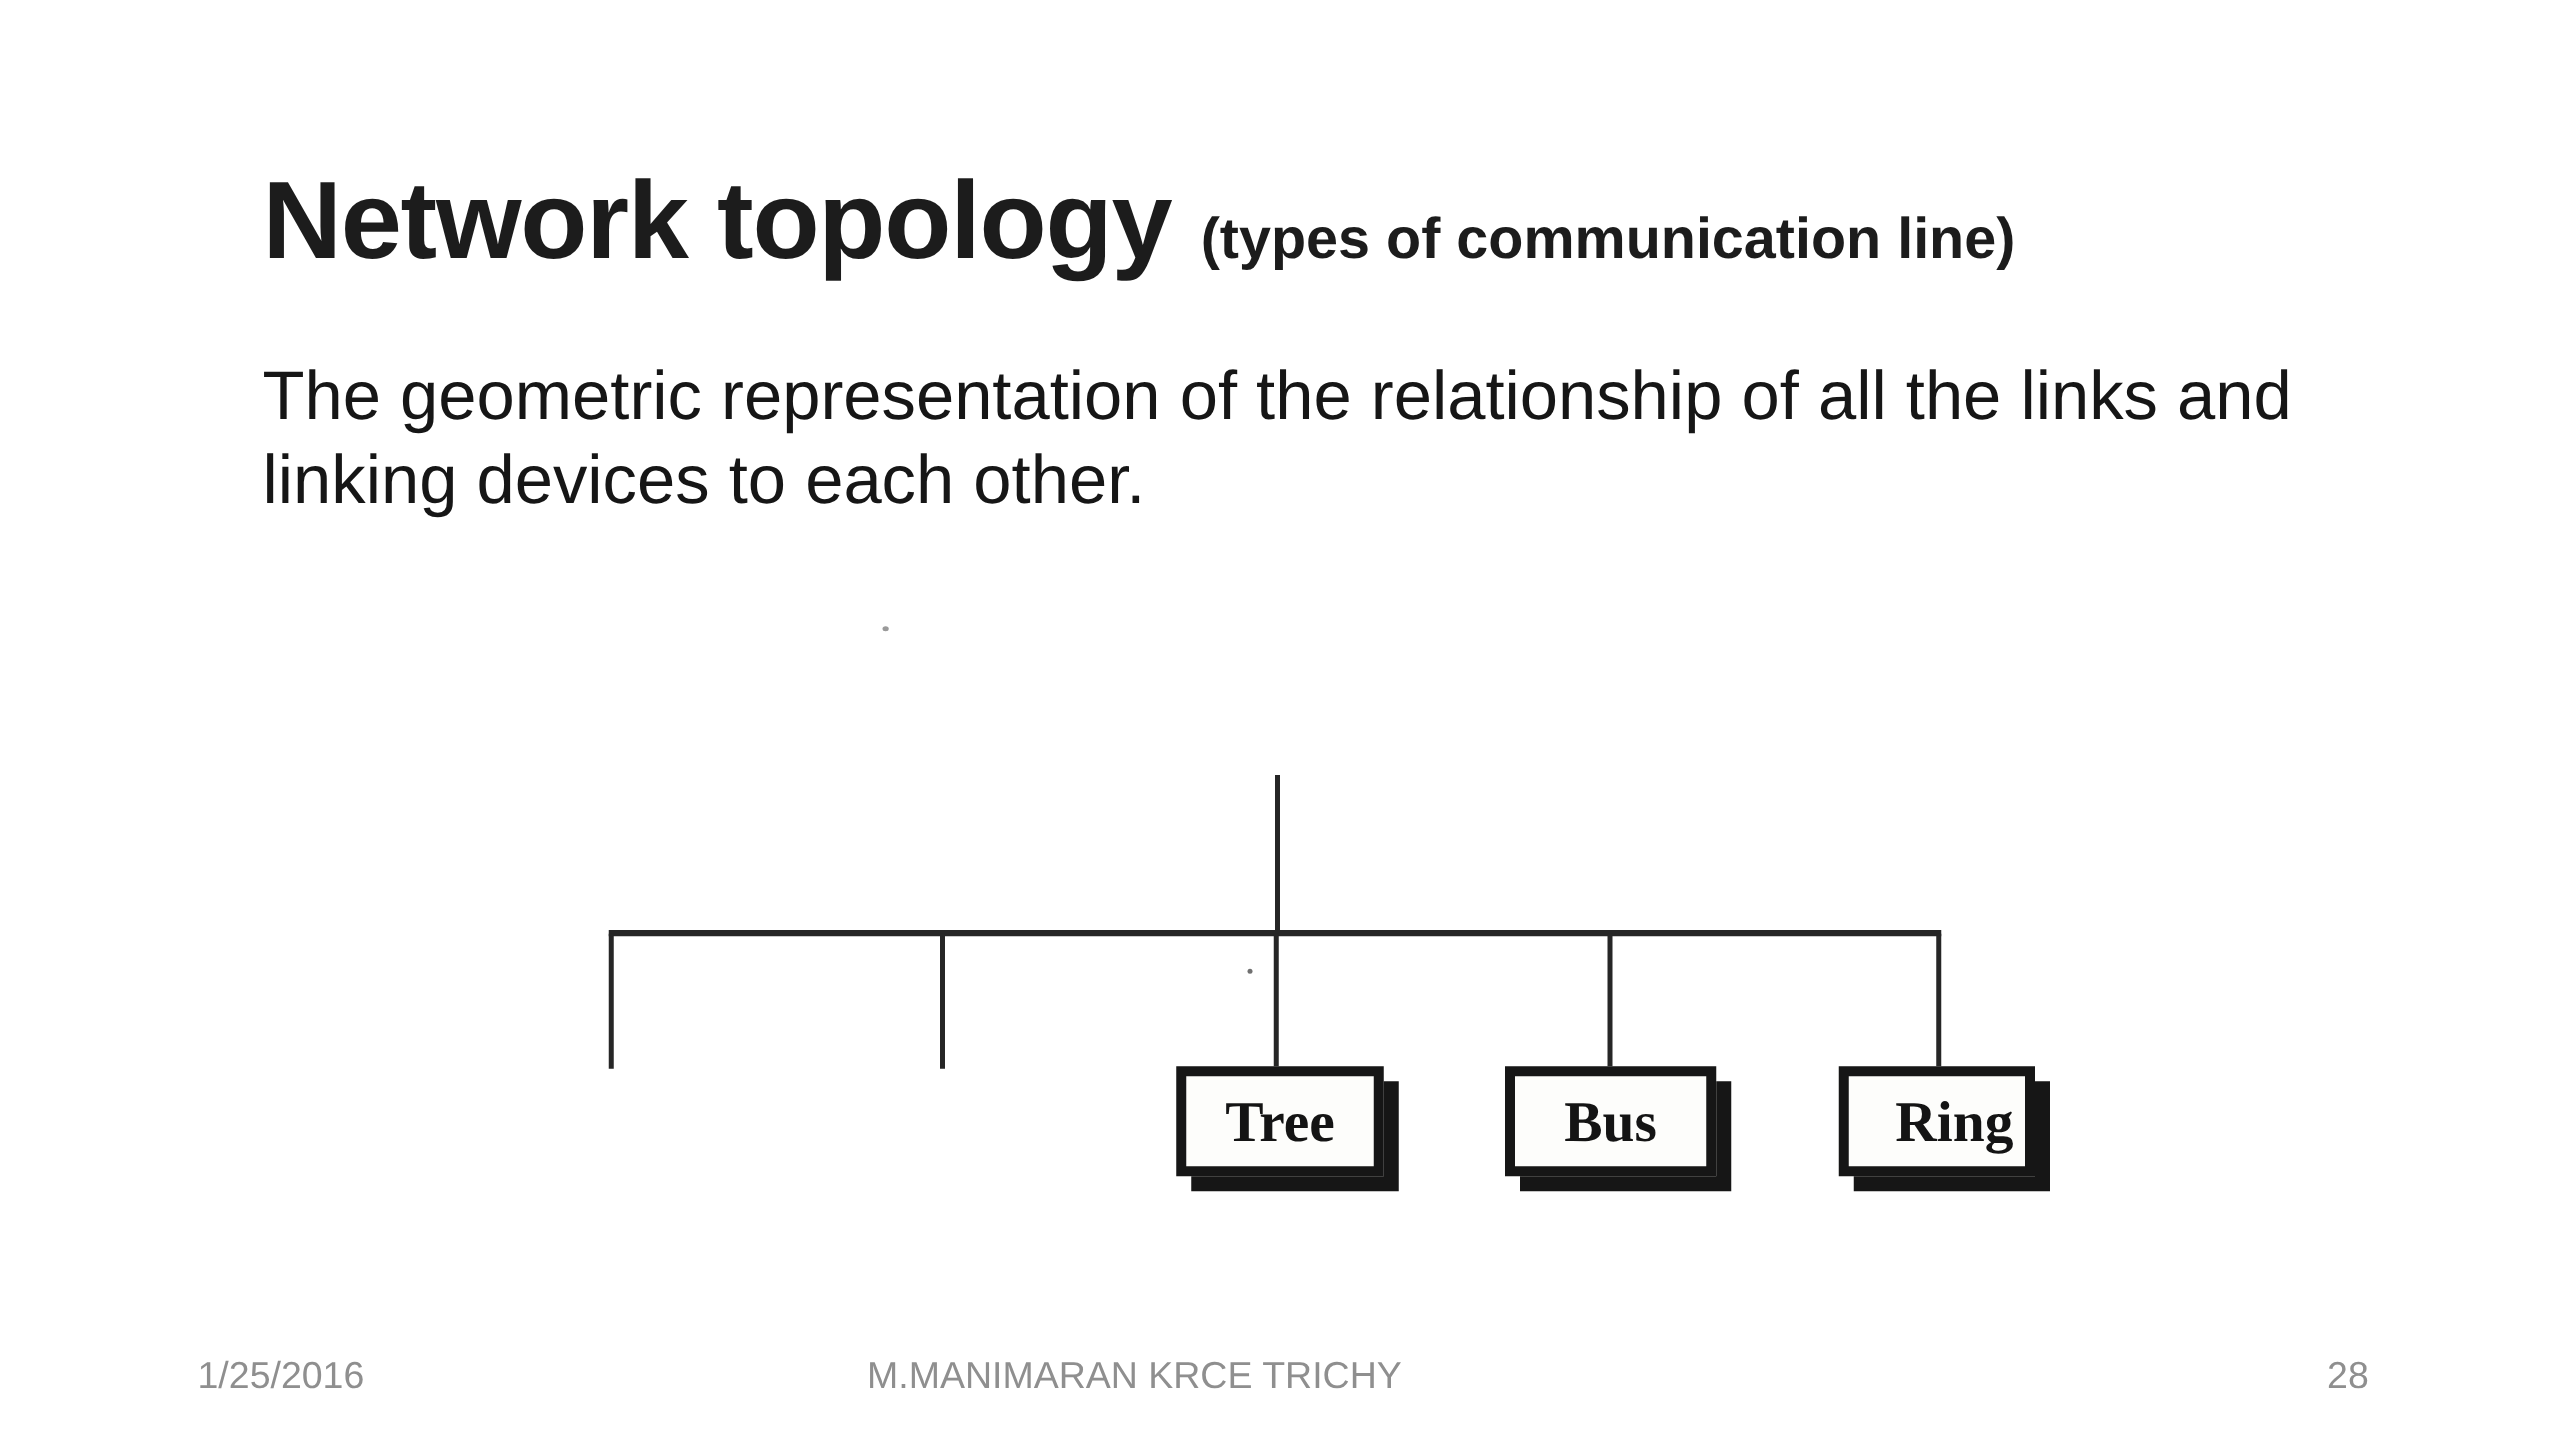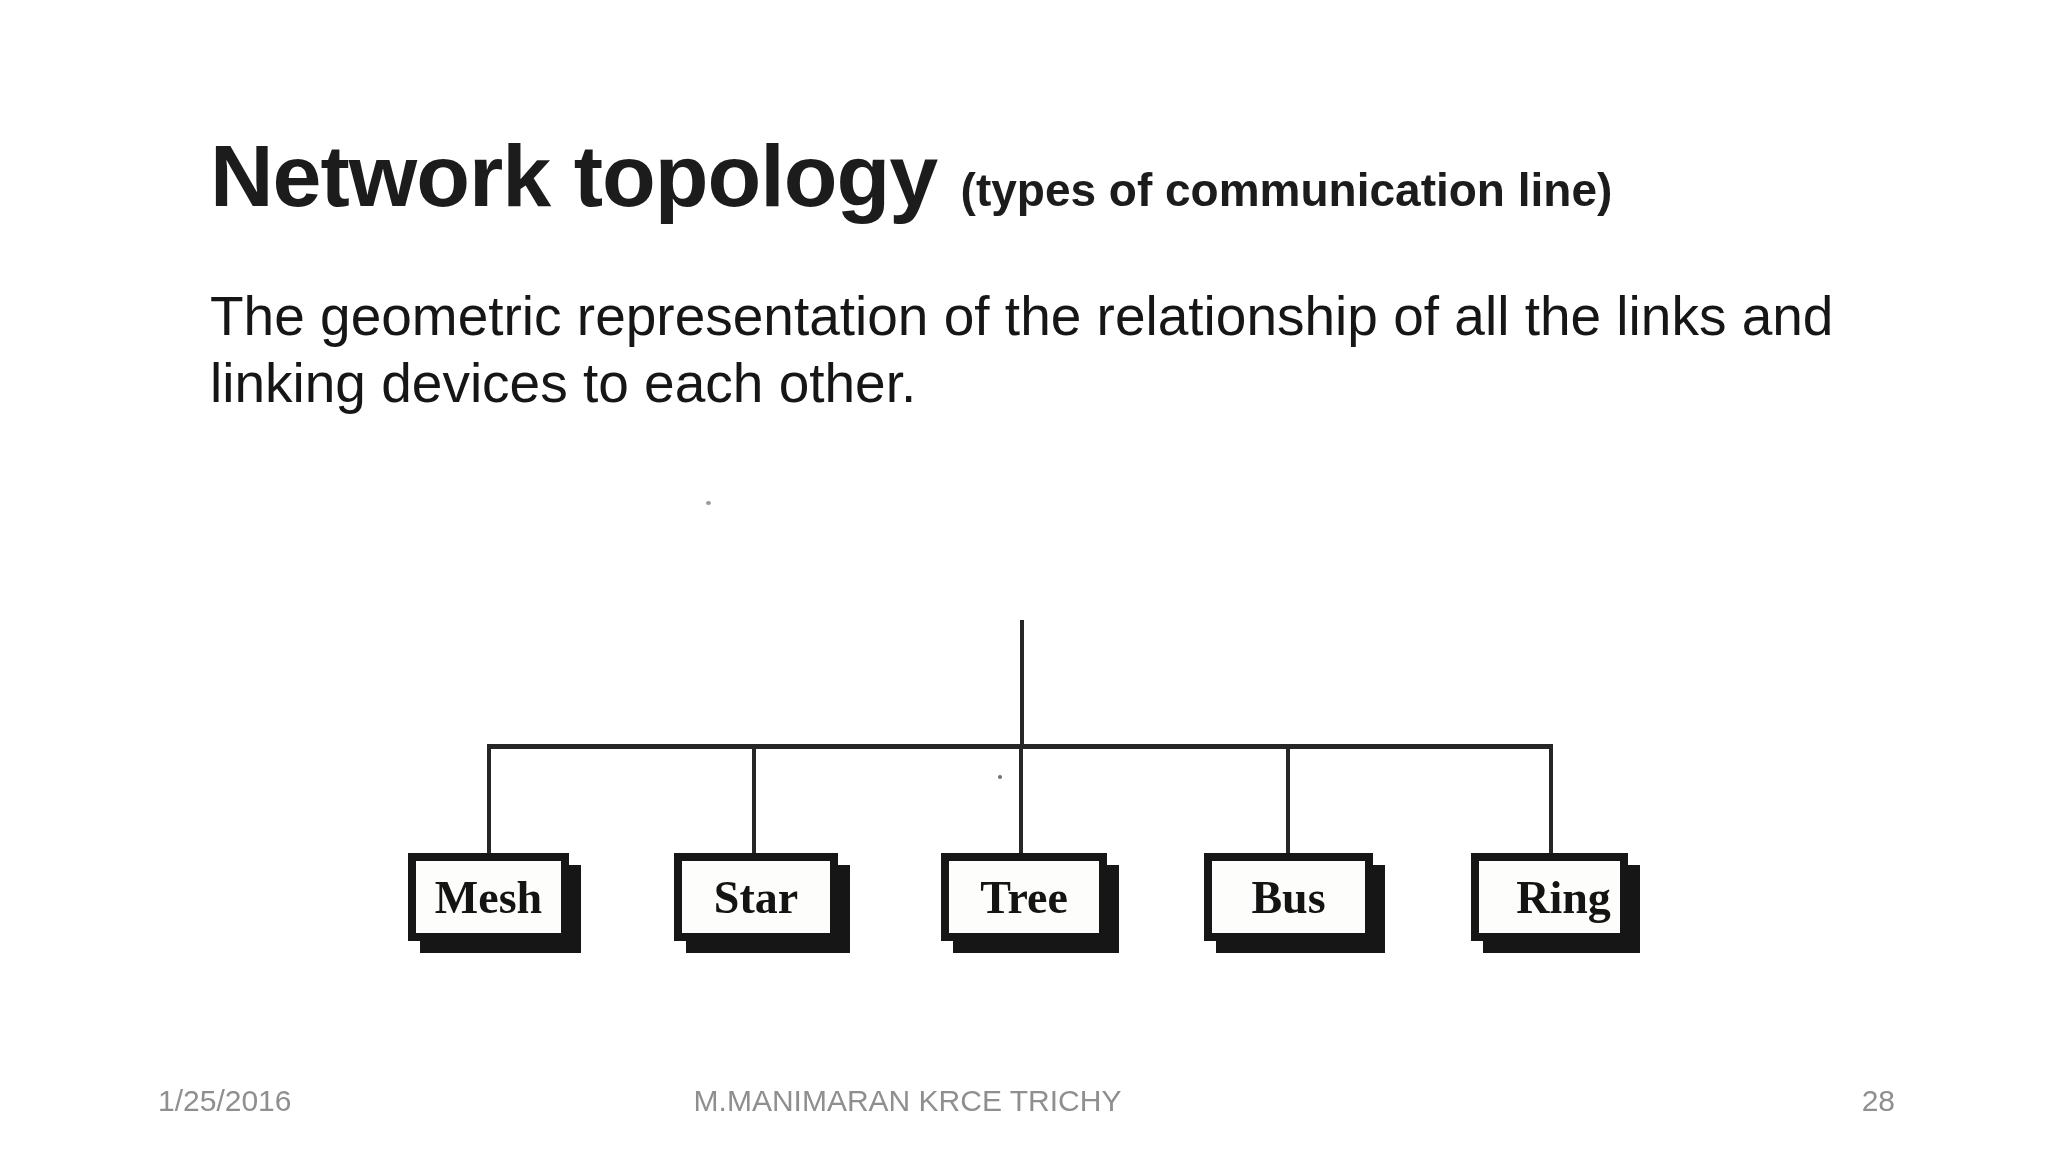--- a/index.html
+++ b/index.html
@@ -77,26 +77,20 @@
 
     <div class="connector conn-stem"></div>
     <div class="connector conn-hbar"></div>
     <div class="connector conn-drop" style="left:487px;"></div>
     <div class="connector conn-drop" style="left:752px;"></div>
     <div class="connector conn-drop" style="left:1019px;"></div>
     <div class="connector conn-drop" style="left:1286px;"></div>
     <div class="connector conn-drop" style="left:1549px;"></div>
 
 
-    <div class="node node-child" style="left:408px;  width:161px;">
-      <span>Mesh</span>
-    </div>
-    <div class="node node-child" style="left:674px;  width:164px;">
-      <span>Star</span>
-    </div>
     <div class="node node-child" style="left:941px;  width:166px;">
       <span>Tree</span>
     </div>
     <div class="node node-child" style="left:1204px; width:169px;">
       <span>Bus</span>
     </div>
     <div class="node node-child" style="left:1471px; width:157px;padding-left:28px;">
       <span>Ring</span>
     </div>
   </div>

